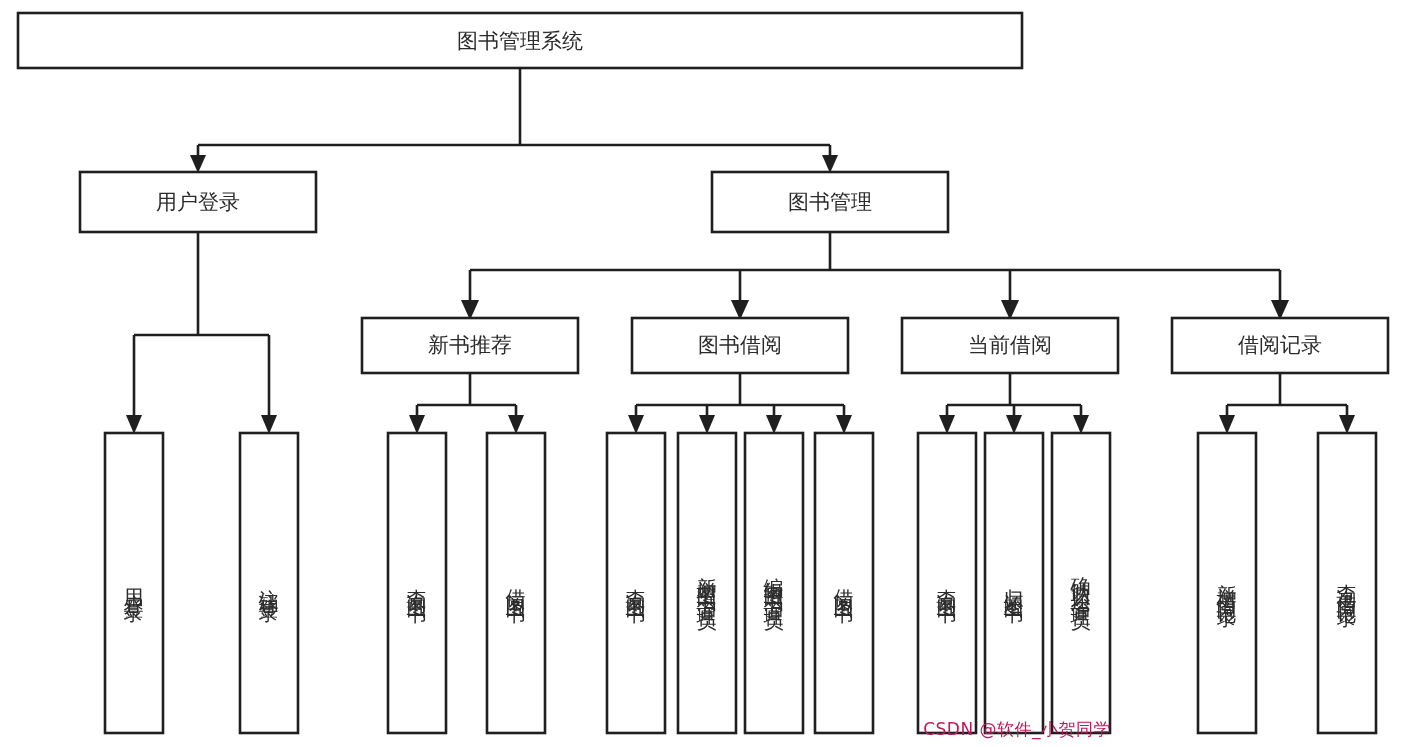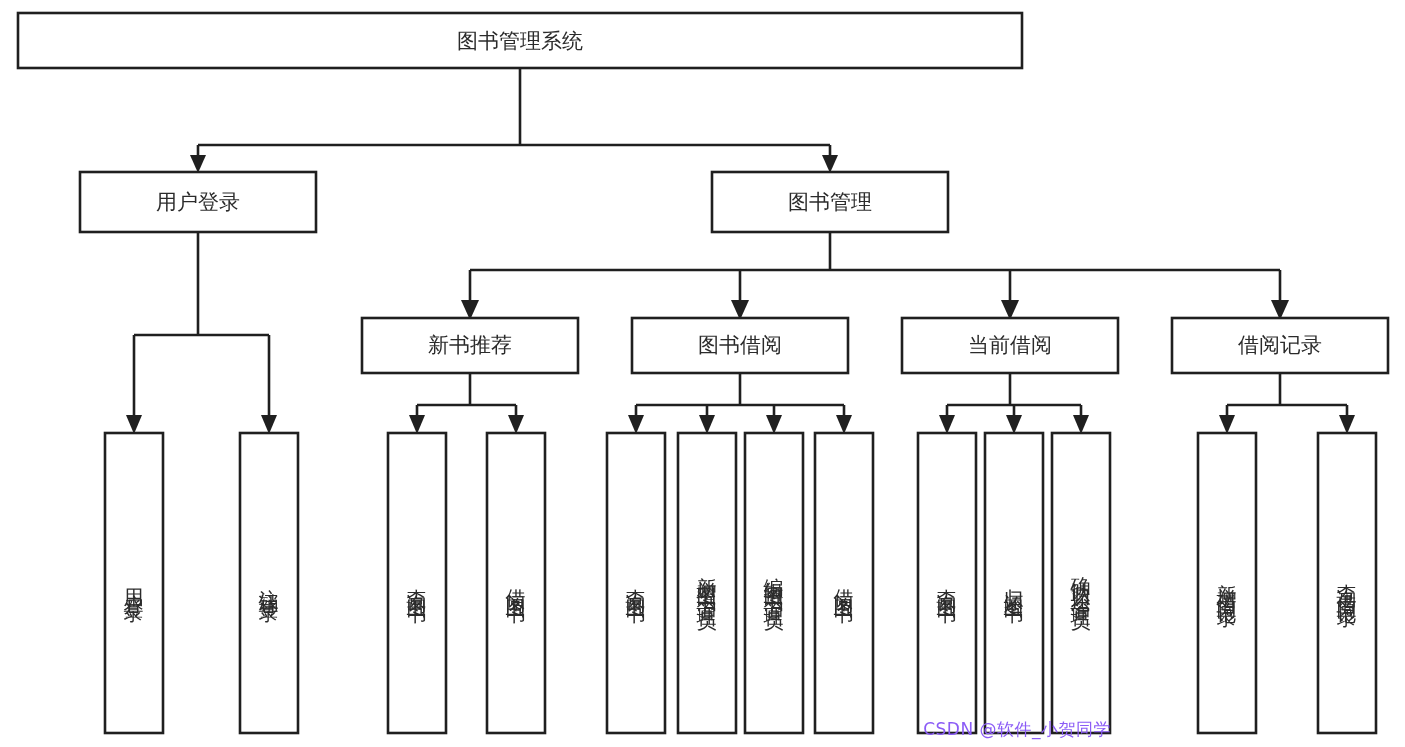--- a/index.html
+++ b/index.html
@@ -61,21 +61,21 @@
     justify-content: center;
     white-space: nowrap;
     pointer-events: none;
   }
   .watermark {
     position: absolute;
     right: 10px;
     bottom: 6px;
     font-family: "DejaVu Sans", "Liberation Sans", sans-serif;
     font-size: 17px;
-    color: #8b5cf6;
+    color: #be185d;
     letter-spacing: 0.5px;
     white-space: nowrap;
   }
 </style>
 </head>
 <body>
 
 <div id="diagram-root">
 
   <svg id="tree-svg" viewBox="0 0 1405 747">

